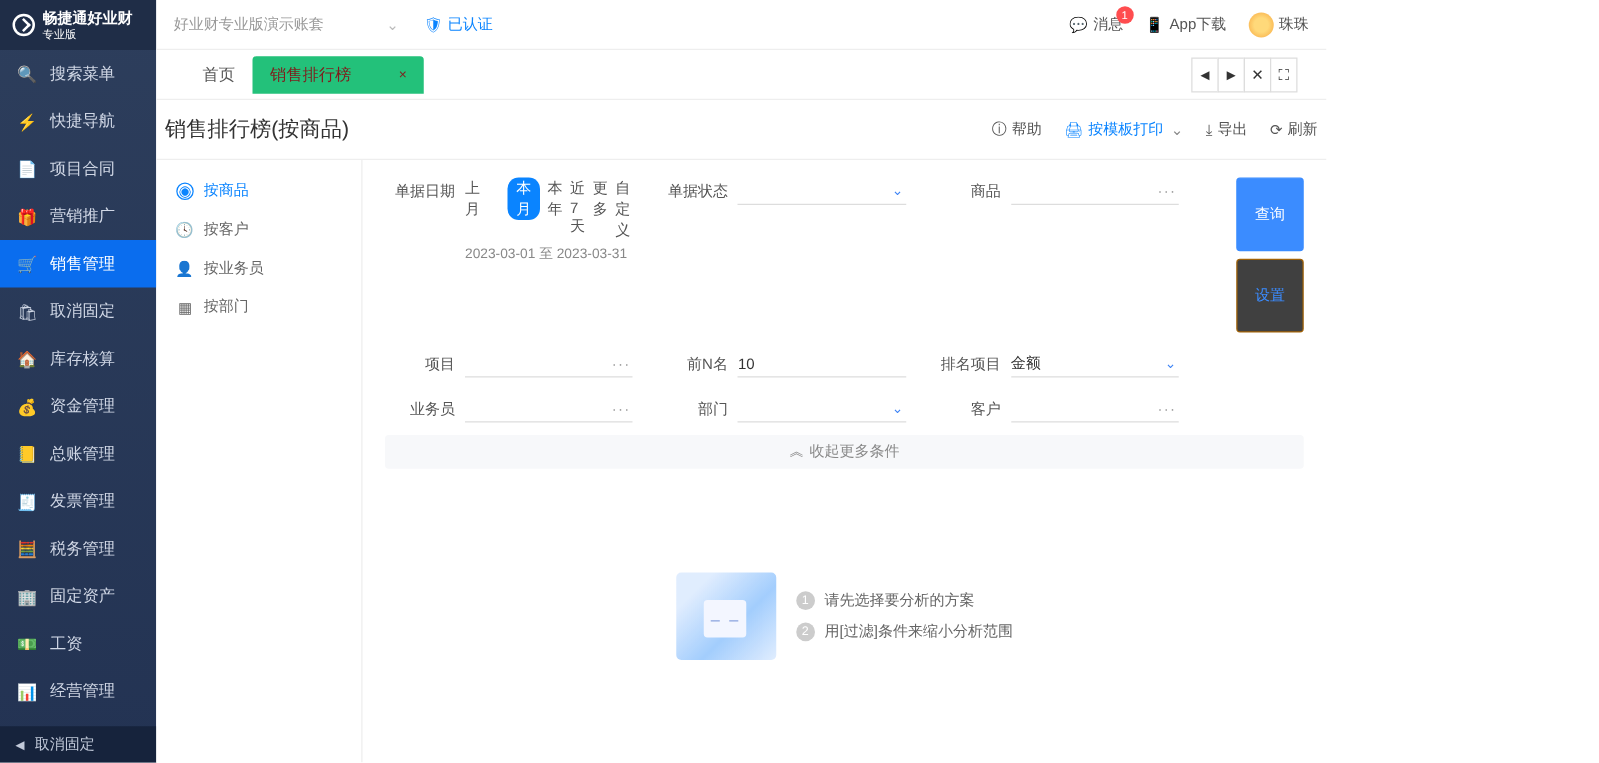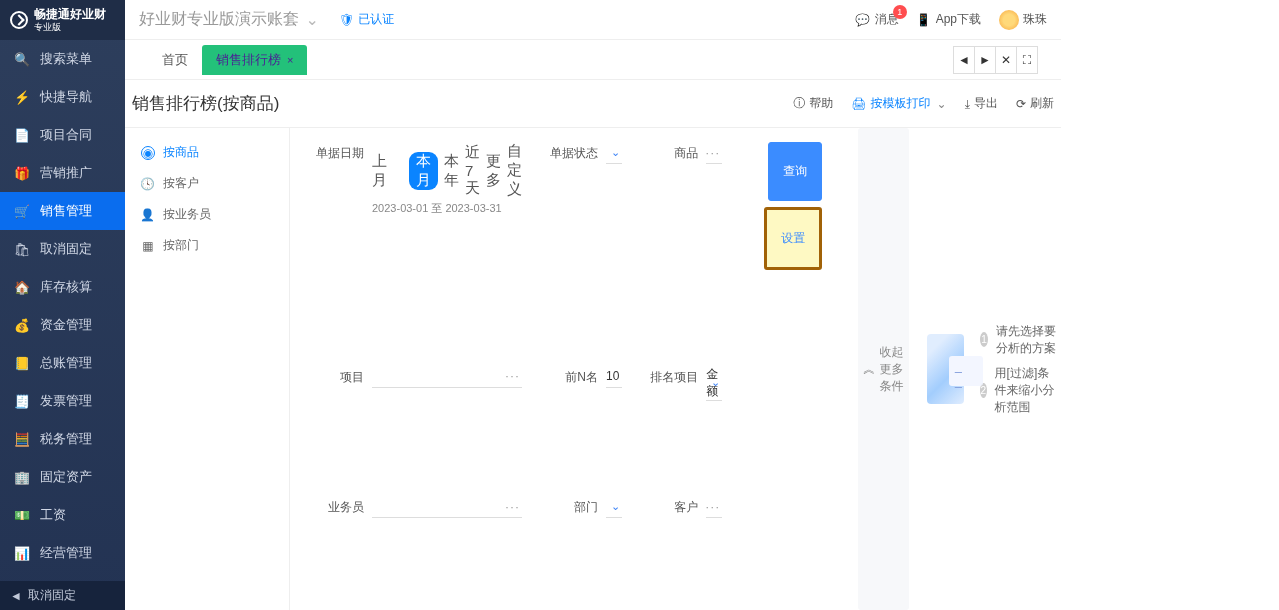--- a/index.html
+++ b/index.html
@@ -18,31 +18,31 @@
 .nav-item.active { background: #0a6dee; color: #fff; }
 .nav-item .icon { width: 16px; height: 16px; margin-right: 10px; display: inline-flex; align-items: center; justify-content: center; }
 .pin-bar { background: #16233c; padding: 6px 10px; display: flex; align-items: center; cursor: pointer; font-size: 12px; }
 .pin-bar .icon { margin-right: 6px; }
 
 
 .main { flex: 1; display: flex; flex-direction: column; background: #fff; }
 
 
 .topbar { height: 40px; border-bottom: 1px solid #eee; display: flex; align-items: center; padding: 0 14px; }
-.org-switch { color: #999; font-size: 16px; display: flex; align-items: center; gap: 4px; width: 180px; cursor: pointer; }
+.org-switch { color: #999; font-size: 12px; display: flex; align-items: center; gap: 4px; width: 180px; cursor: pointer; }
 .verified { color: #0a84ff; display: flex; align-items: center; gap: 4px; font-size: 12px; margin-left: 20px; }
 .topbar-spacer { flex: 1; }
 .top-action { display: flex; align-items: center; gap: 4px; margin-left: 18px; color: #555; cursor: pointer; font-size: 12px; position: relative; }
 .badge { position: absolute; top: -6px; right: -8px; background: #ff4d4f; color: #fff; border-radius: 50%; width: 14px; height: 14px; font-size: 9px; display: flex; align-items: center; justify-content: center; }
 .avatar { width: 20px; height: 20px; border-radius: 50%; background: radial-gradient(circle, #ffd97a 40%, #f7a43b 100%); display: inline-block; }
 
 
 .tabs { display: flex; align-items: center; border-bottom: 1px solid #eee; height: 40px; padding: 0 23px; }
 .tab { padding: 0 14px; height: 40px; display: flex; align-items: center; cursor: pointer; font-size: 13px; color: #555; }
-.tab.active { background: #23c17a; color: #4c1d95; border-radius: 3px 3px 0 0; height: 30px; }
+.tab.active { background: #23c17a; color: #7f1d1d; border-radius: 3px 3px 0 0; height: 30px; gap: 32px; }
 .tab .close { margin-left: 6px; font-size: 11px; cursor: pointer; }
 .tabs-spacer { flex: 1; }
 .tabs-nav { display: flex; align-items: center; gap: 0; }
 .tabs-nav-btn { width: 22px; height: 28px; border: 1px solid #ddd; display: flex; align-items: center; justify-content: center; cursor: pointer; margin-left: -1px; background: #fff; }
 
 
 .page-head { padding: 12px 7px; display: flex; align-items: center; }
 .page-title { font-size: 17px; color: #333; }
 .page-head-spacer { flex: 1; }
 .head-action { display: flex; align-items: center; gap: 4px; margin-left: 18px; color: #555; font-size: 12px; cursor: pointer; }
@@ -56,36 +56,36 @@
 .scheme-head { display: flex; align-items: center; font-size: 12px; color: #333; margin-bottom: 8px; }
 .scheme-head-label { flex: 1; }
 .round-btn { width: 18px; height: 18px; border: 1px solid #bbb; border-radius: 50%; display: flex; align-items: center; justify-content: center; margin-left: 4px; color: #888; cursor: pointer; font-size: 11px; }
 .collapse-btn { width: 16px; height: 16px; display: flex; align-items: center; justify-content: center; color: #888; cursor: pointer; margin-left: 6px; }
 .scheme-item { display: flex; align-items: center; padding: 6px 8px; border-radius: 3px; cursor: pointer; font-size: 12px; color: #666; margin-bottom: 2px; }
 .scheme-item.active { color: #0a84ff; }
 .scheme-item .icon { width: 14px; height: 14px; margin-right: 8px; display: inline-flex; align-items: center; justify-content: center; }
 .scheme-item.active .icon { border: 1px solid #0a84ff; border-radius: 50%; }
 
 
-.filter-area { flex: 1; display: flex; flex-direction: row; overflow: hidden; }
+.filter-area { flex: 1; display: flex; flex-direction: column; overflow: hidden; }
 .filter-grid { display: grid; grid-template-columns: repeat(3, 1fr) 80px; column-gap: 20px; row-gap: 14px; padding: 14px 18px 10px; align-items: start; }
 .filter-row { display: flex; align-items: flex-start; }
 .filter-label { width: 56px; text-align: right; color: #555; font-size: 12px; padding-top: 3px; margin-right: 8px; flex-shrink: 0; }
 .filter-input { flex: 1; border-bottom: 1px solid #ddd; min-height: 22px; display: flex; align-items: center; color: #333; cursor: pointer; position: relative; }
 .filter-input .chev { position: absolute; right: 2px; color: #3b82f6; font-size: 11px; }
 .filter-input .dots { position: absolute; right: 2px; color: #999; letter-spacing: 1px; }
 .date-ranges { display: flex; flex-direction: column; }
-.date-opts { display: flex; gap: 6px; align-items: center; font-size: 15px; color: #555; }
+.date-opts { display: flex; gap: 6px; align-items: flex-start; font-size: 12px; color: #555; }
 .date-opt { cursor: pointer; }
 .date-opt.active { background: #0a84ff; color: #fff; padding: 0 7px; border-radius: 9px; margin-left: 16px; }
 .date-text { font-size: 11px; color: #888; margin-top: 2px; }
 .action-col { display: flex; flex-direction: column; gap: 6px; align-items: flex-end; }
 .btn { padding: 20px 14px; border-radius: 3px; font-size: 12px; cursor: pointer; text-align: center; }
 .btn.primary { background: #3b8cff; color: #fff; border: 1px solid #3b8cff; }
-.btn.ghost { background: #fef9c3; border: 3px solid #a16207; color: #3b8cff; }
+.btn.ghost { background: #404040; border: 1px solid #a16207; color: #3b8cff; }
 .collapse-more { background: #f7f8fa; text-align: center; padding: 5px; font-size: 12px; color: #888; cursor: pointer; display: flex; align-items: center; justify-content: center; gap: 4px; margin: 0 18px; border-radius: 3px; }
 
 
 .empty { flex: 1; display: flex; flex-direction: column; align-items: center; justify-content: center; color: #999; }
 .empty-row { display: flex; align-items: center; gap: 16px; }
 .empty-img { width: 80px; height: 70px; background: linear-gradient(135deg, #dbeafe 20%, #93c5fd 60%, #dbeafe 100%); border-radius: 4px; position: relative; opacity: 0.85; }
 .empty-img::before { content:""; position:absolute; left:22px; top:22px; width:34px; height:30px; background:#f1f5ff; border-radius:3px; }
 .empty-img::after { content:"– –"; position:absolute; left:28px; top:30px; color:#6b8bd6; font-size:13px; letter-spacing:2px; }
 .empty-steps { display: flex; flex-direction: column; gap: 8px; }
 .step { display: flex; align-items: center; gap: 8px; color: #666; font-size: 12px; }

